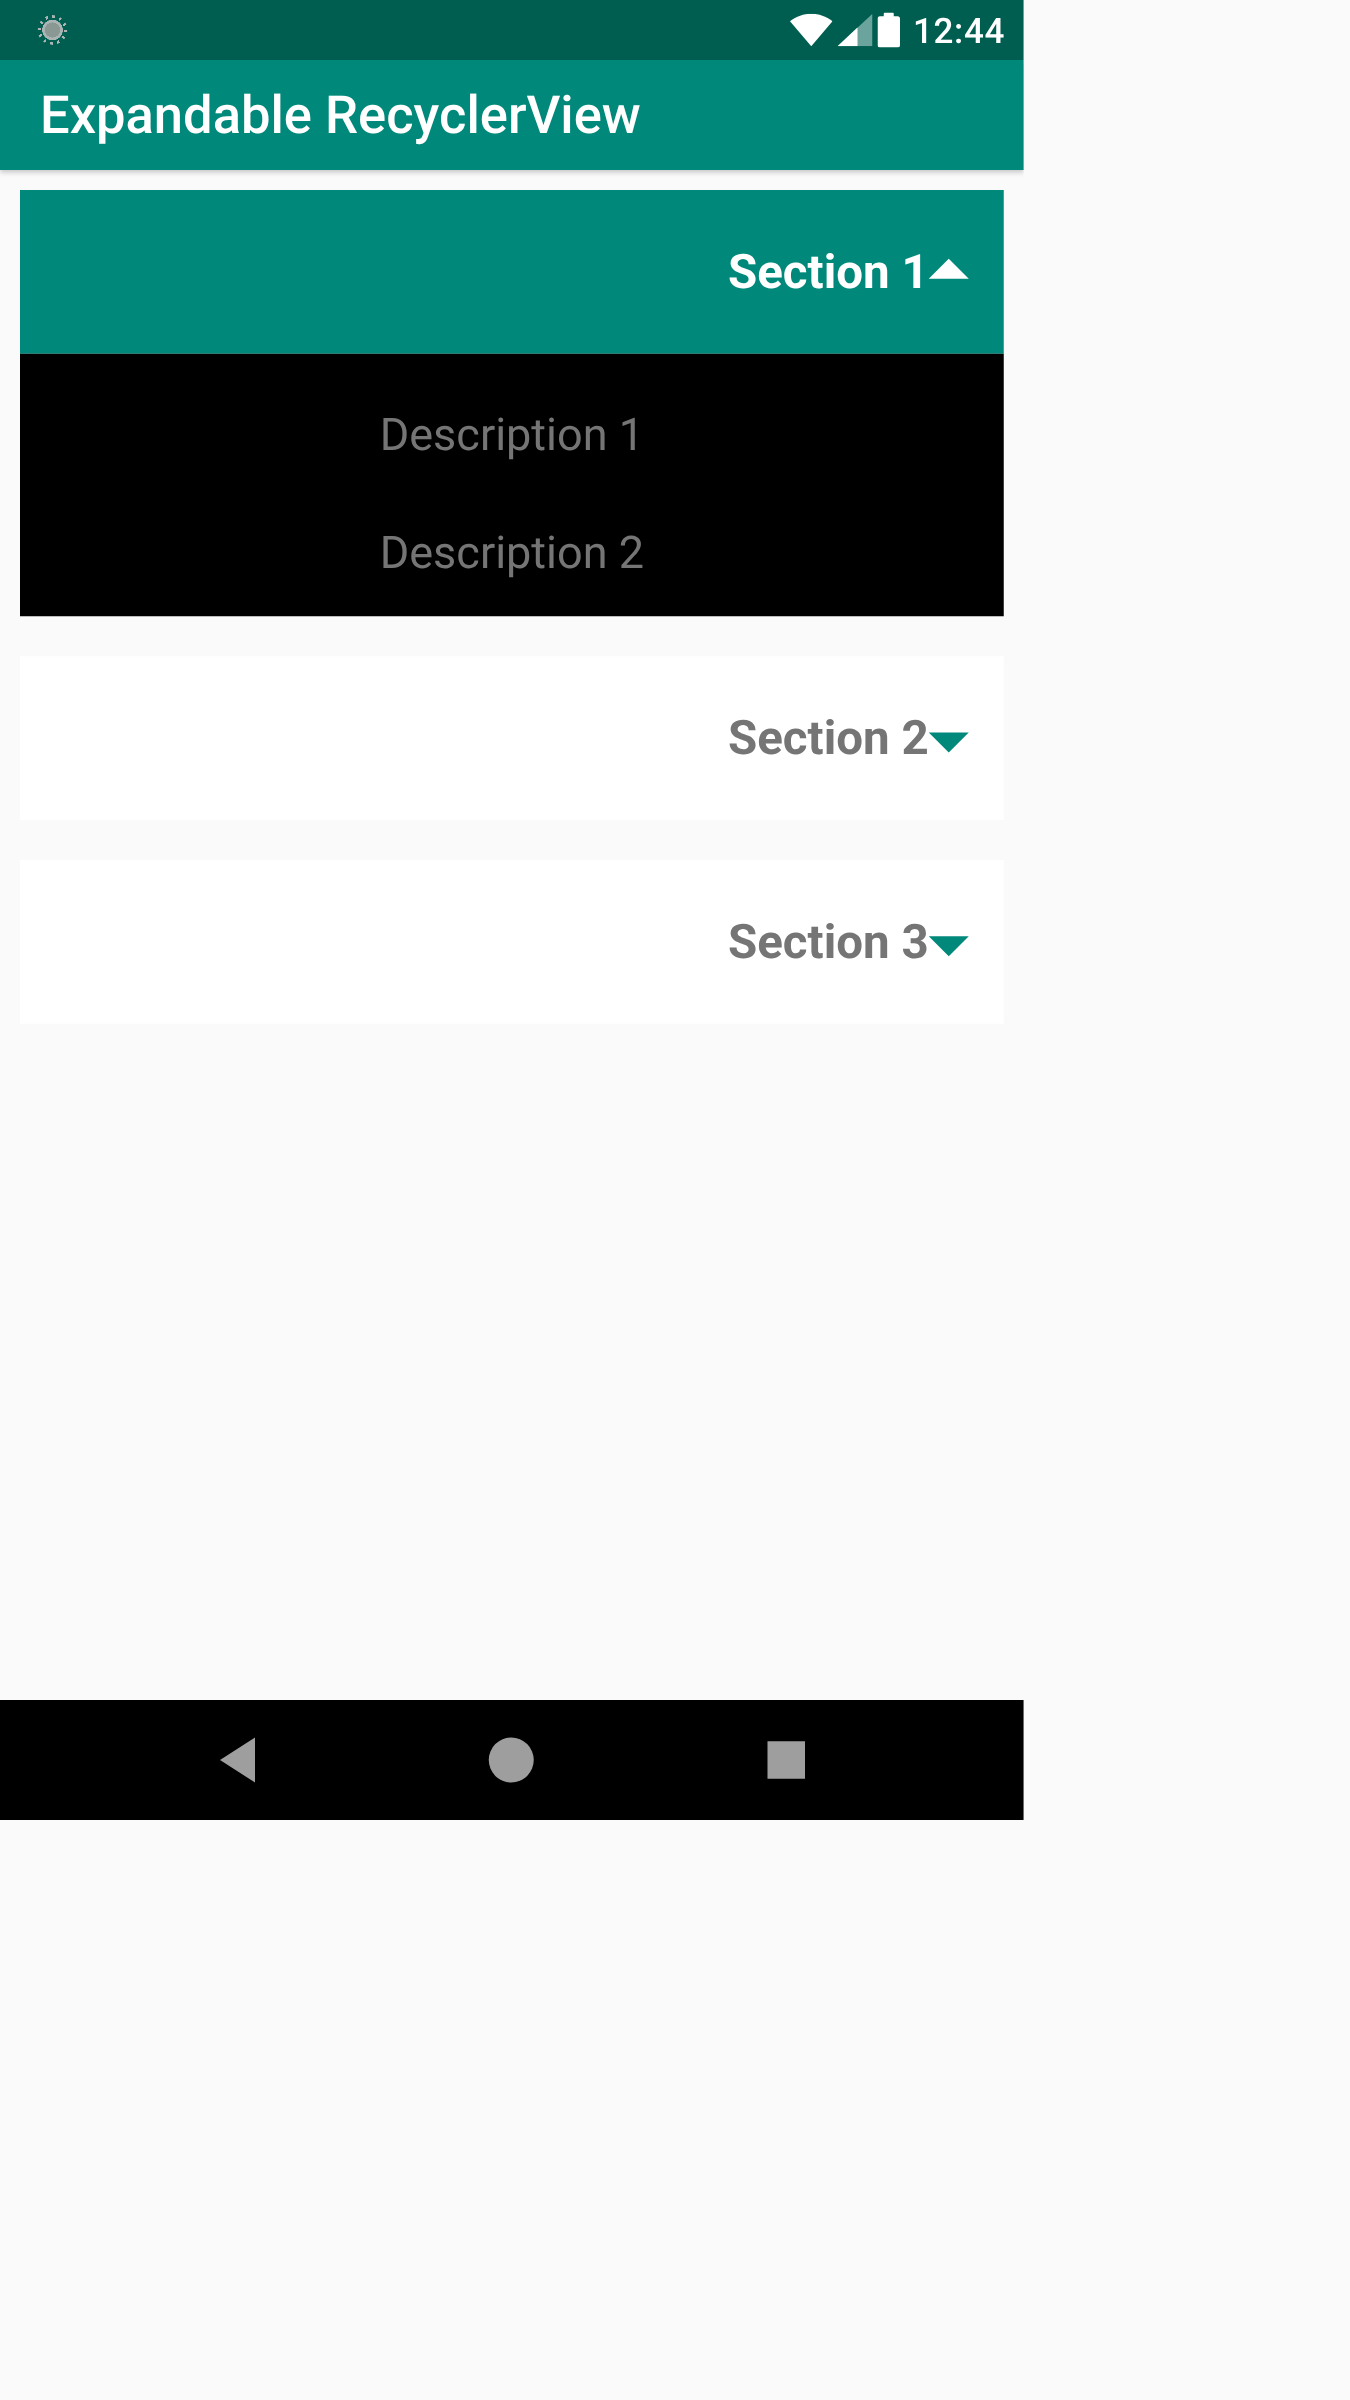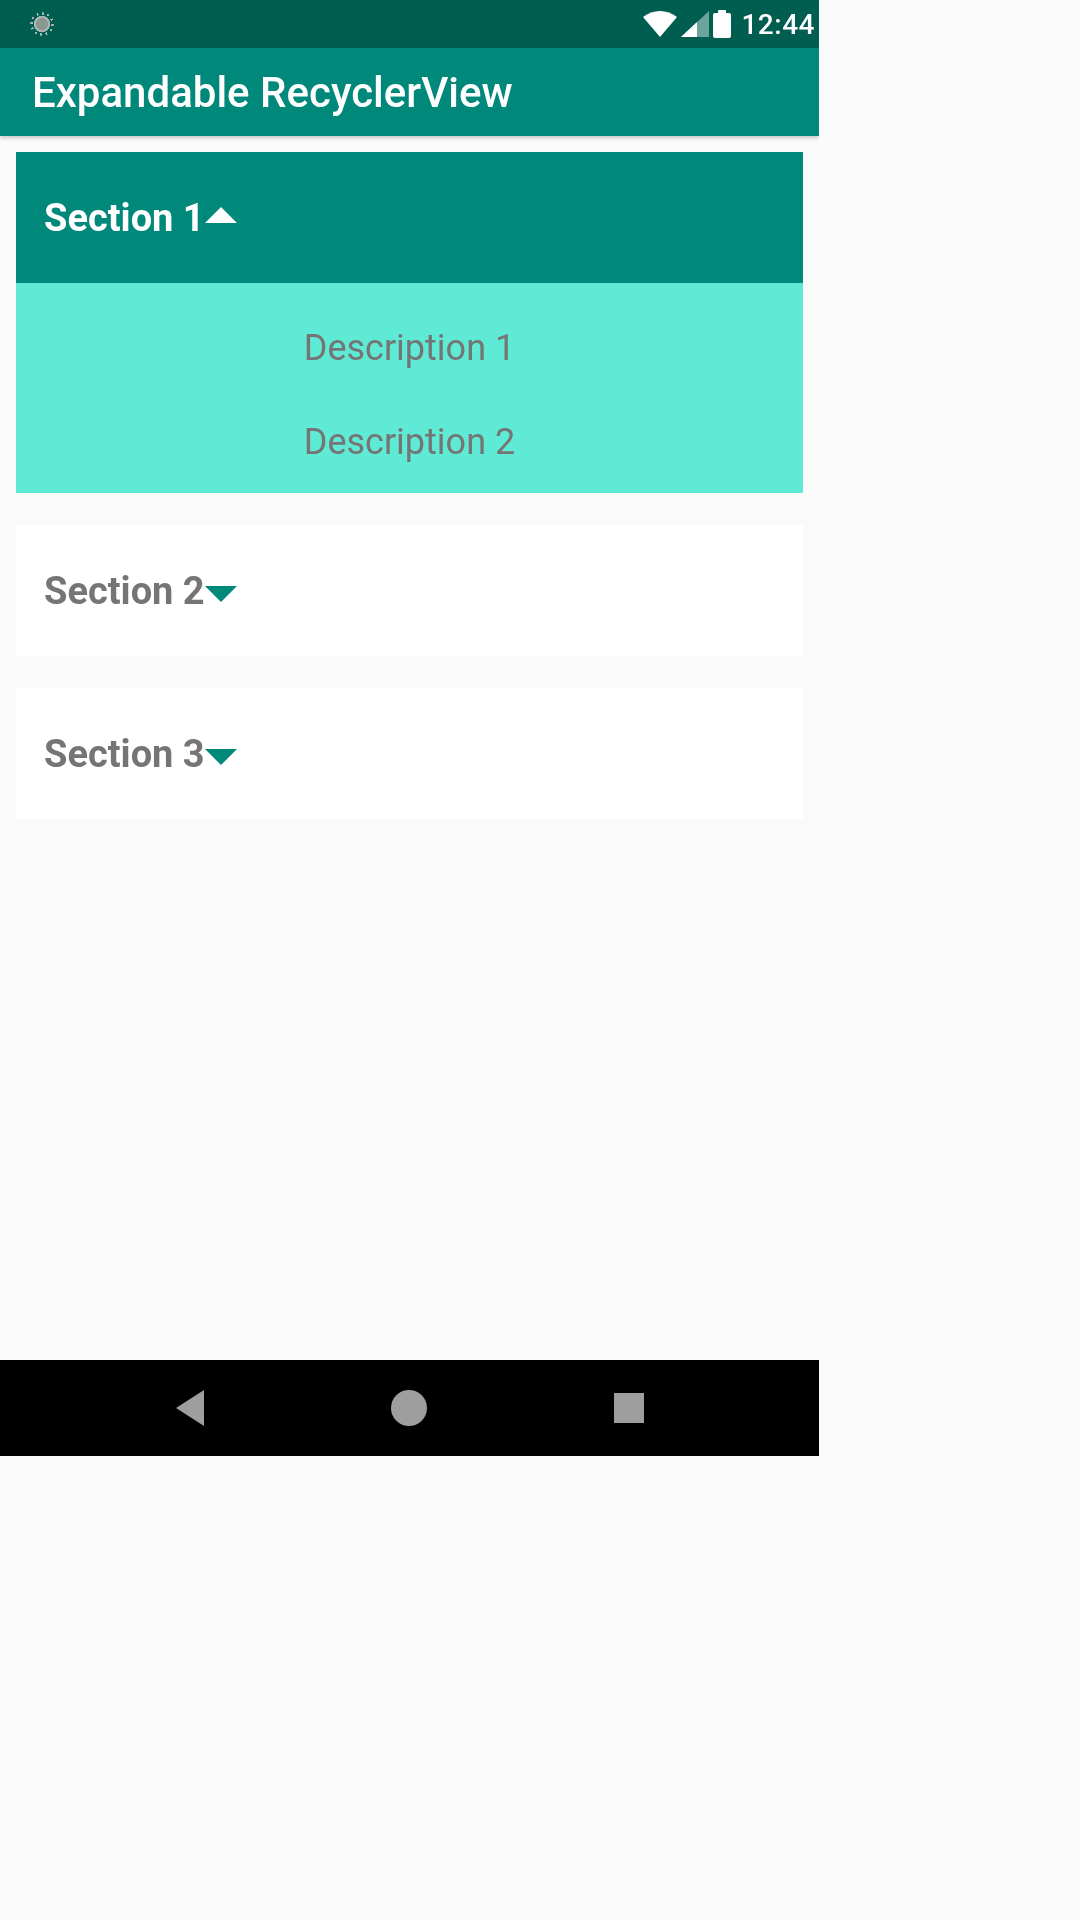--- a/index.html
+++ b/index.html
@@ -14,21 +14,21 @@
       height: 1456px;
       overflow: hidden;
       position: relative;
     }
     .status-bar {
       height: 48px;
       background: #005e51;
       display: flex;
       align-items: center;
       justify-content: space-between;
-      padding: 0 4px 0 30px;
+      padding: 0 15px 0 30px;
       color: #fff;
     }
     .status-bar-left {
       display: flex;
       align-items: center;
     }
     .status-bar-right {
       display: flex;
       align-items: center;
       gap: 4px;
@@ -81,21 +81,21 @@
       padding: 16px;
       background: #fafafa;
     }
     .section {
       margin-bottom: 32px;
     }
     .section-header {
       height: 131px;
       display: flex;
       align-items: center;
-      justify-content: flex-start;
+      justify-content: flex-end;
       padding: 0 28px;
       background: #fff;
     }
     .section-header.expanded {
       background: #00897b;
     }
     .section-header.expanded .section-title {
       color: #fff;
     }
     .section-title {
@@ -111,21 +111,21 @@
     }
     .arrow-up {
       border-bottom: 16px solid #fff;
       margin-bottom: 6px;
     }
     .arrow-down {
       border-top: 16px solid #00897b;
       margin-top: 6px;
     }
     .section-body {
-      background: #5eead4;
+      background: #000000;
       padding: 18px 0 4px;
     }
     .description-item {
       height: 94px;
       display: flex;
       align-items: center;
       justify-content: center;
       font-size: 36px;
       color: #757575;
     }

